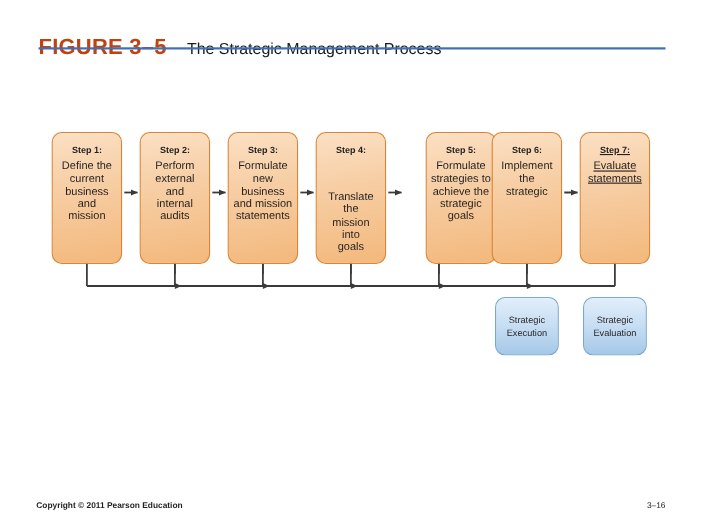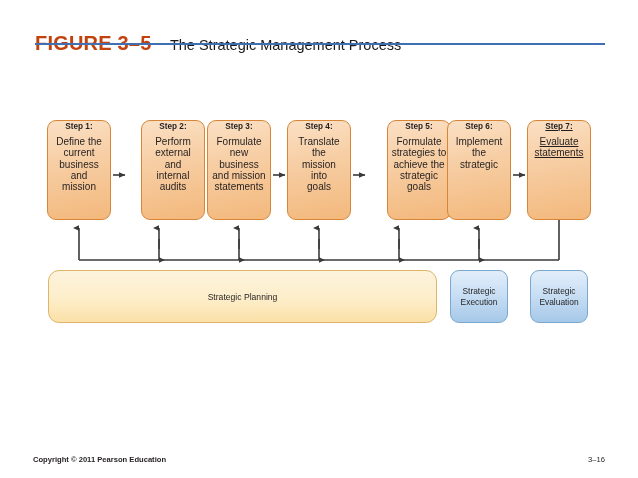--- a/index.html
+++ b/index.html
@@ -64,29 +64,30 @@
     width: 638px;
     height: 478px;
     pointer-events: none;
   }
 
   
   .step-box {
     position: absolute;
     top: 120px;
     width: 64px;
-    height: 100px;
+    height: 120px;
     border: 1px solid #d98537;
     border-radius: 9px;
     background: linear-gradient(170deg, #fbe0c4 0%, #f7cfa6 38%, #f3b87c 100%);
     box-sizing: border-box;
     display: flex;
     flex-direction: column;
     align-items: center;
     justify-content: flex-start;
+    padding-top: 10px;
   }
   .step-title {
     font-size: 8.2px;
     font-weight: bold;
     color: #231f20;
     line-height: 11px;
     text-align: center;
     margin-bottom: 4px;
   }
   .step-body {
@@ -226,37 +227,37 @@
   </svg>
 
   <div class="step-box" style="left:47px;">
     <div class="step-title">Step 1:</div>
     <div class="step-body">Define the
 current
 business
 and
 mission</div>
   </div>
-  <div class="step-box" style="left:127px;margin-left:14px;">
+  <div class="step-box" style="left:127px;">
     <div class="step-title">Step 2:</div>
     <div class="step-body">Perform
 external
 and
 internal
 audits</div>
   </div>
   <div class="step-box" style="left:207px;">
     <div class="step-title">Step 3:</div>
     <div class="step-body">Formulate
 new
 business
 and mission
 statements</div>
   </div>
-  <div class="step-box" style="left:287px;">
+  <div class="step-box" style="left:287px;gap:28px;">
     <div class="step-title">Step 4:</div>
     <div class="step-body">Translate
 the
 mission
 into
 goals</div>
   </div>
   <div class="step-box" style="left:387px;">
     <div class="step-title">Step 5:</div>
     <div class="step-body">Formulate
@@ -270,23 +271,20 @@
     <div class="step-body">Implement
 the
 strategic</div>
   </div>
   <div class="step-box" style="left:527px;text-decoration:underline;">
     <div class="step-title">Step 7:</div>
     <div class="step-body">Evaluate
 statements</div>
   </div>
 
-  <div id="planning-bar">
-    <span id="planning-bar-label">Strategic Planning</span>
-  </div>
 
   <div class="blue-box" style="left:450px;">
     <span class="blue-label">Strategic
 Execution</span>
   </div>
   <div class="blue-box" style="left:530px;">
     <span class="blue-label">Strategic
 Evaluation</span>
   </div>
 

